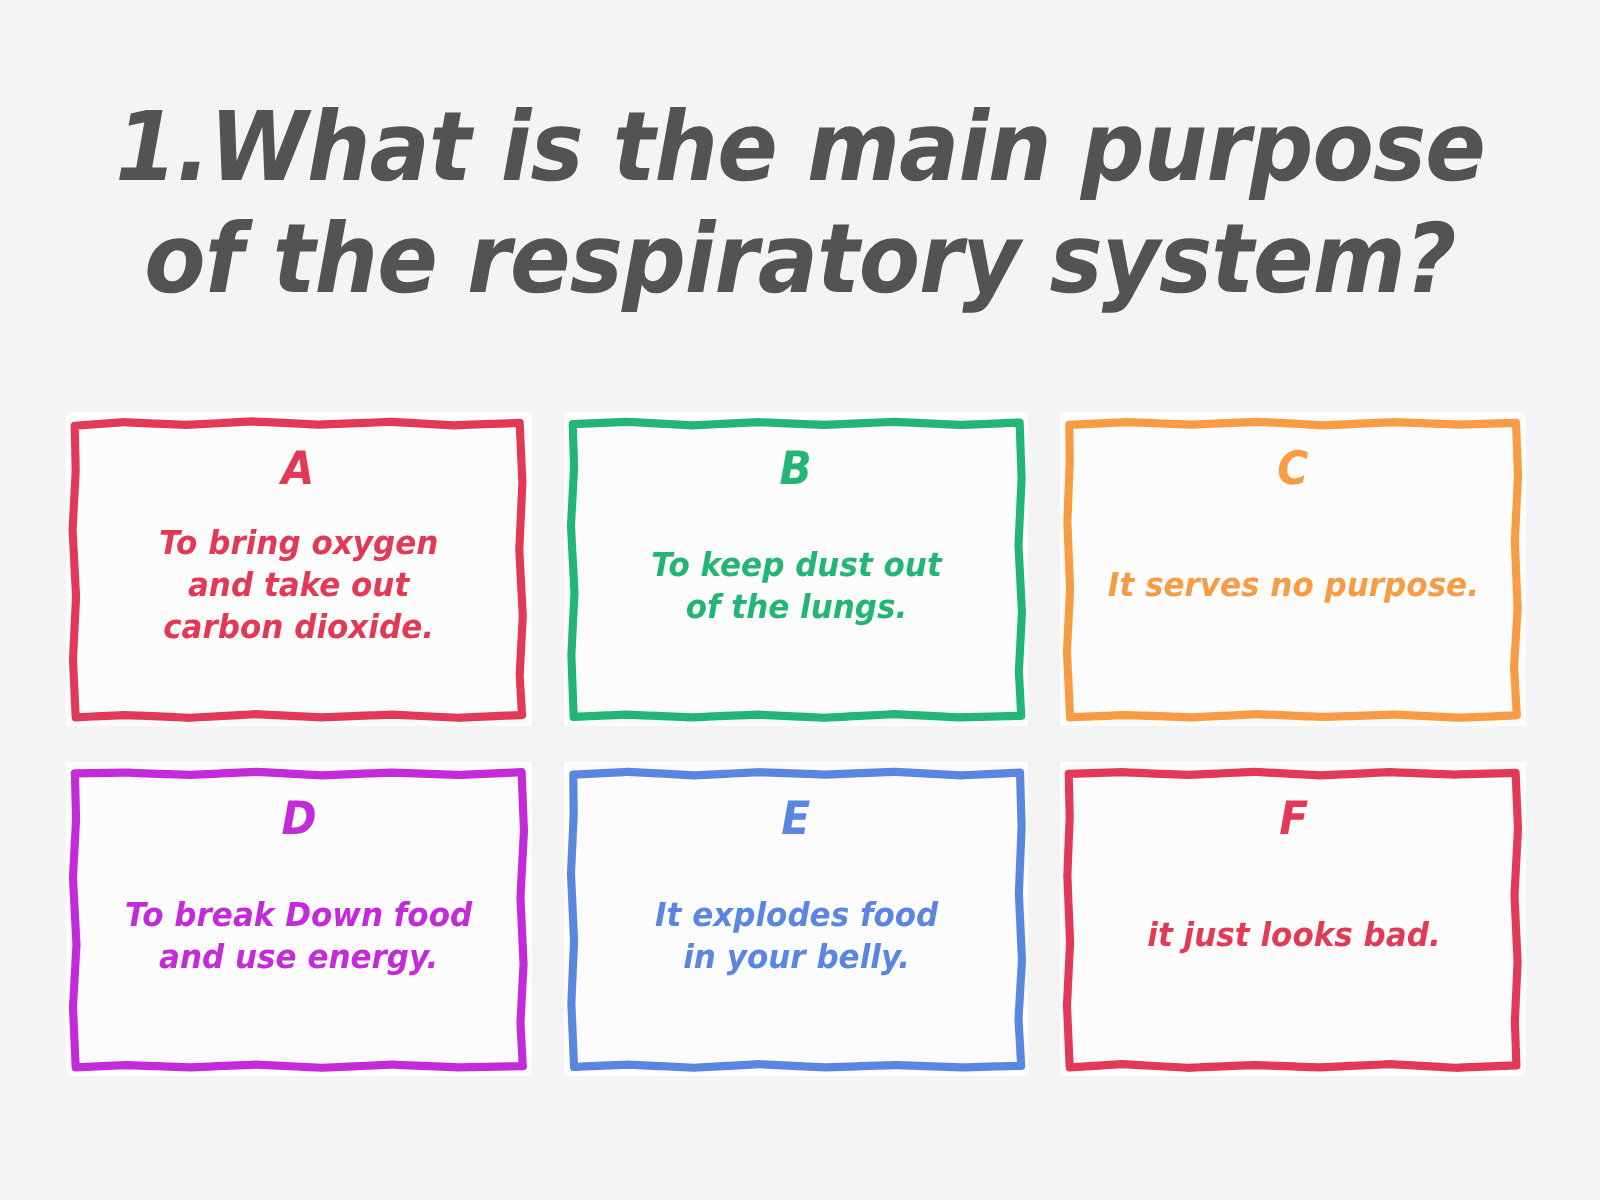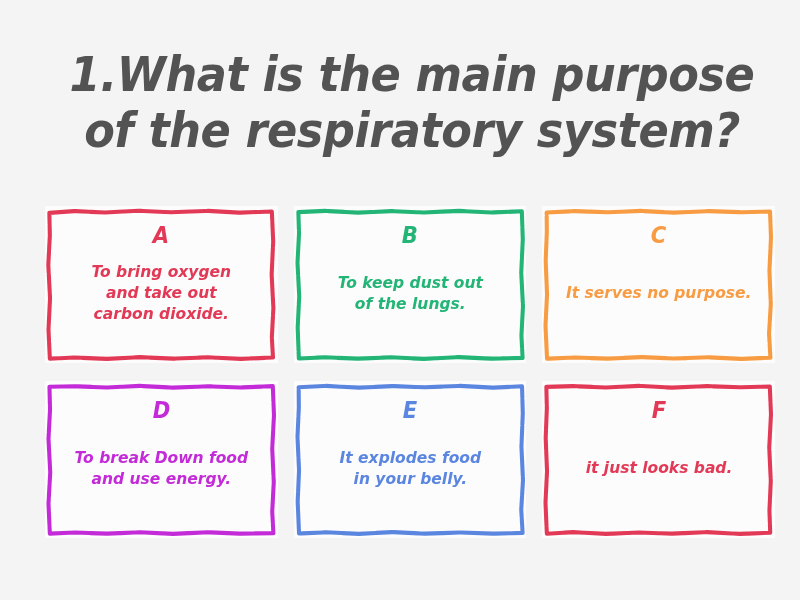--- a/index.html
+++ b/index.html
@@ -13,21 +13,20 @@
     overflow: hidden;
     background: #f5f4f5;
     font-family: "DejaVu Sans", sans-serif;
   }
 
   #stage {
     position: relative;
     width: 688px;
     height: 600px;
     box-sizing: border-box;
-    margin-left: 12px;
   }
 
   
   #question-title {
     position: absolute;
     left: 30px;
     top: 46px;
     width: 740px;
     text-align: center;
     color: #535353;

